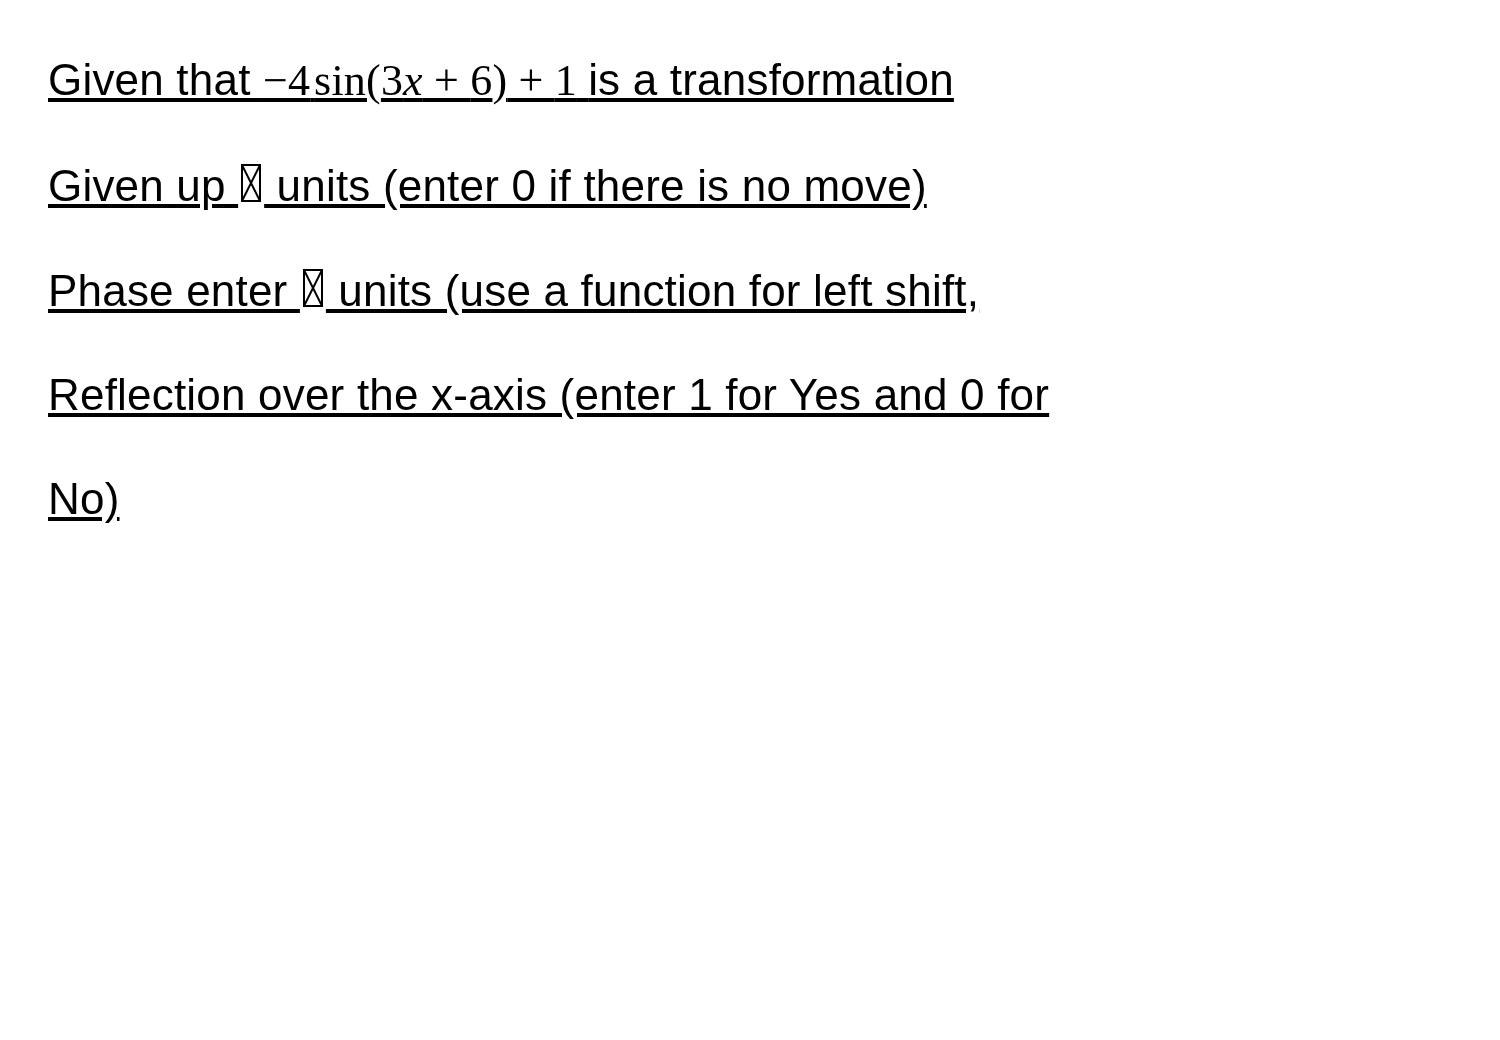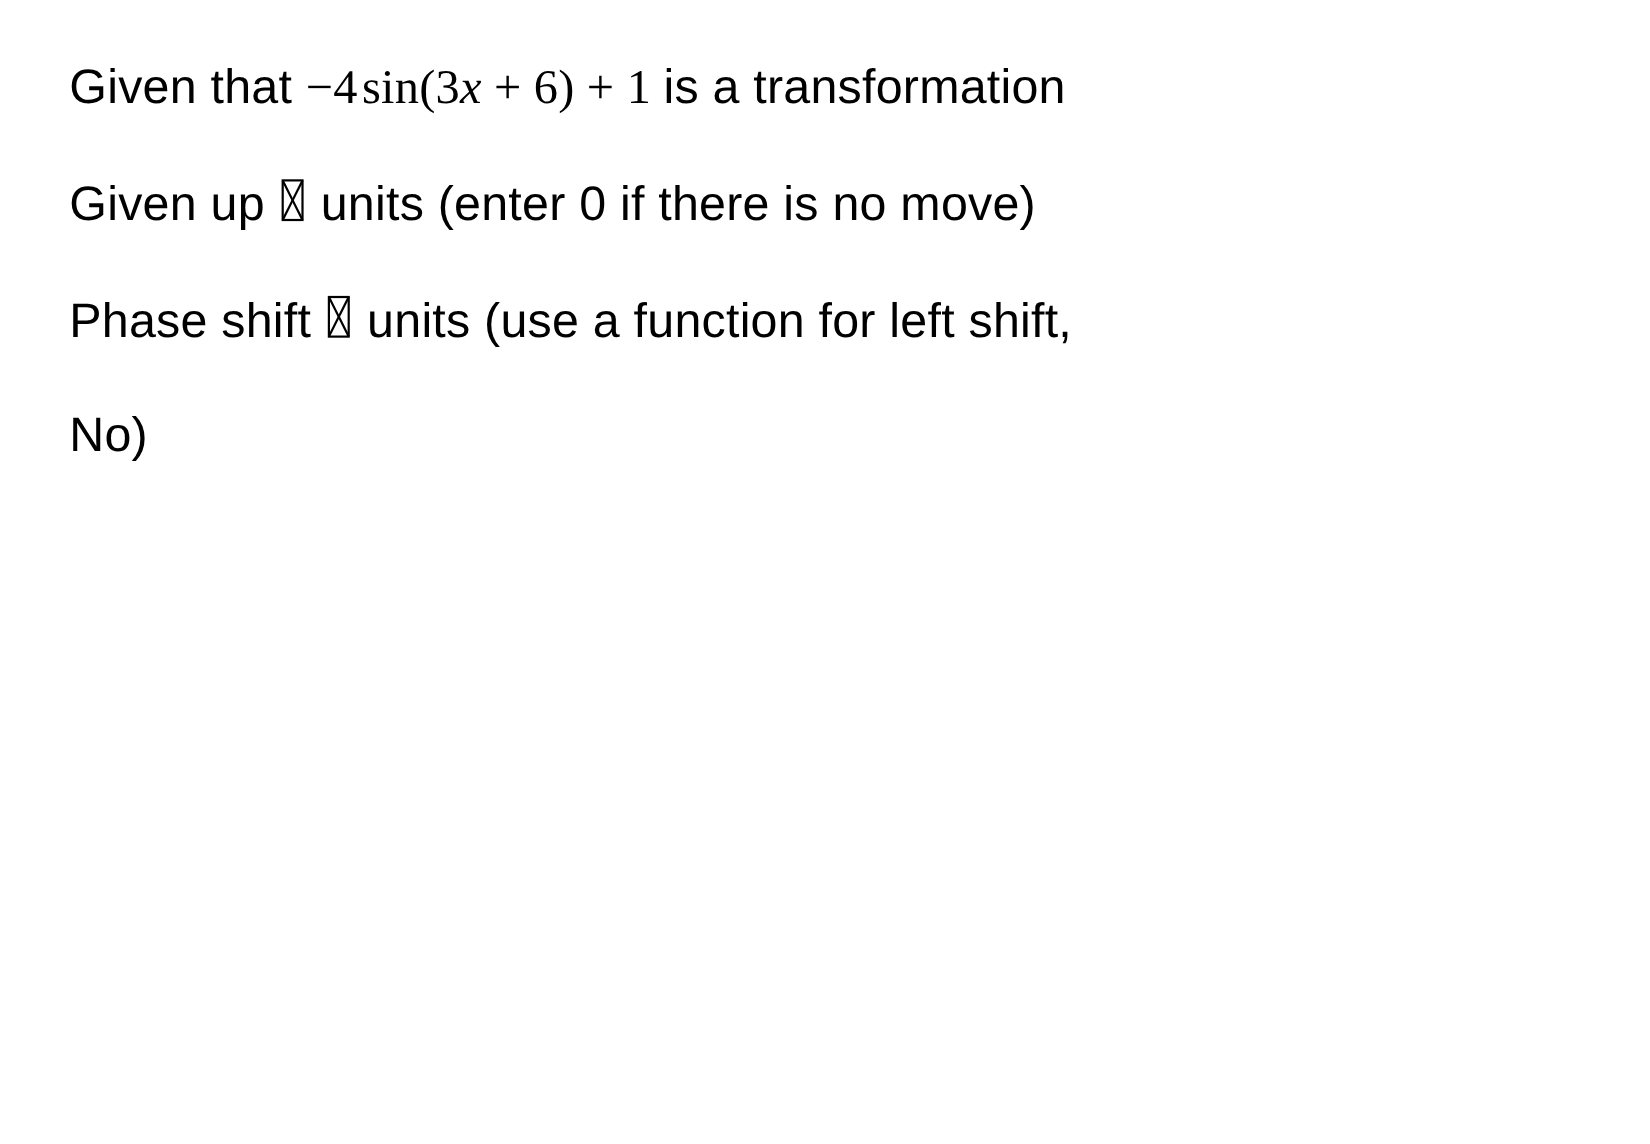--- a/index.html
+++ b/index.html
@@ -5,24 +5,25 @@
   html, body {
     margin: 0;
     padding: 0;
     width: 1500px;
     height: 1040px;
     background: #ffffff;
     font-family: Arial, Helvetica, sans-serif;
     color: #000000;
   }
   .page {
-    padding: 58px 40px 40px 63px;
+    padding: 58px 40px 40px 48px;
     box-sizing: border-box;
     width: 100%;
     height: 100%;
+    text-decoration: underline;
   }
   .line {
     font-size: 44px;
     line-height: 1.0;
     margin-bottom: 60px;
     letter-spacing: 0.2px;
   }
   .line:last-child {
     margin-bottom: 0;
   }
@@ -54,28 +55,31 @@
   <div class="line">
     <span>Given up </span><span class="placeholder"><svg width="26" height="40" viewBox="0 0 26 40">
           <rect x="4" y="2" width="18" height="36" fill="none" stroke="#000" stroke-width="2"></rect>
           <line x1="4" y1="2" x2="22" y2="38" stroke="#000" stroke-width="2"></line>
           <line x1="22" y1="2" x2="4" y2="38" stroke="#000" stroke-width="2"></line>
         </svg></span><span> units (enter 0 if there is no move)</span>
   </div>
 
 
   <div class="line">
-    <span>Phase shift </span><span class="placeholder"><svg width="26" height="40" viewBox="0 0 26 40">
+    <span>Phase enter </span><span class="placeholder"><svg width="26" height="40" viewBox="0 0 26 40">
           <rect x="4" y="2" width="18" height="36" fill="none" stroke="#000" stroke-width="2"></rect>
           <line x1="4" y1="2" x2="22" y2="38" stroke="#000" stroke-width="2"></line>
           <line x1="22" y1="2" x2="4" y2="38" stroke="#000" stroke-width="2"></line>
         </svg></span><span> units (use a function for left shift,</span>
   </div>
 
 
 
 
+  <div class="line">
+    <span>Reflection over the x-axis (enter 1 for Yes and 0 for</span>
+  </div>
 
   <div class="line">
     <span>No)</span>
   </div>
 
 </div>
 
 </body></html>

